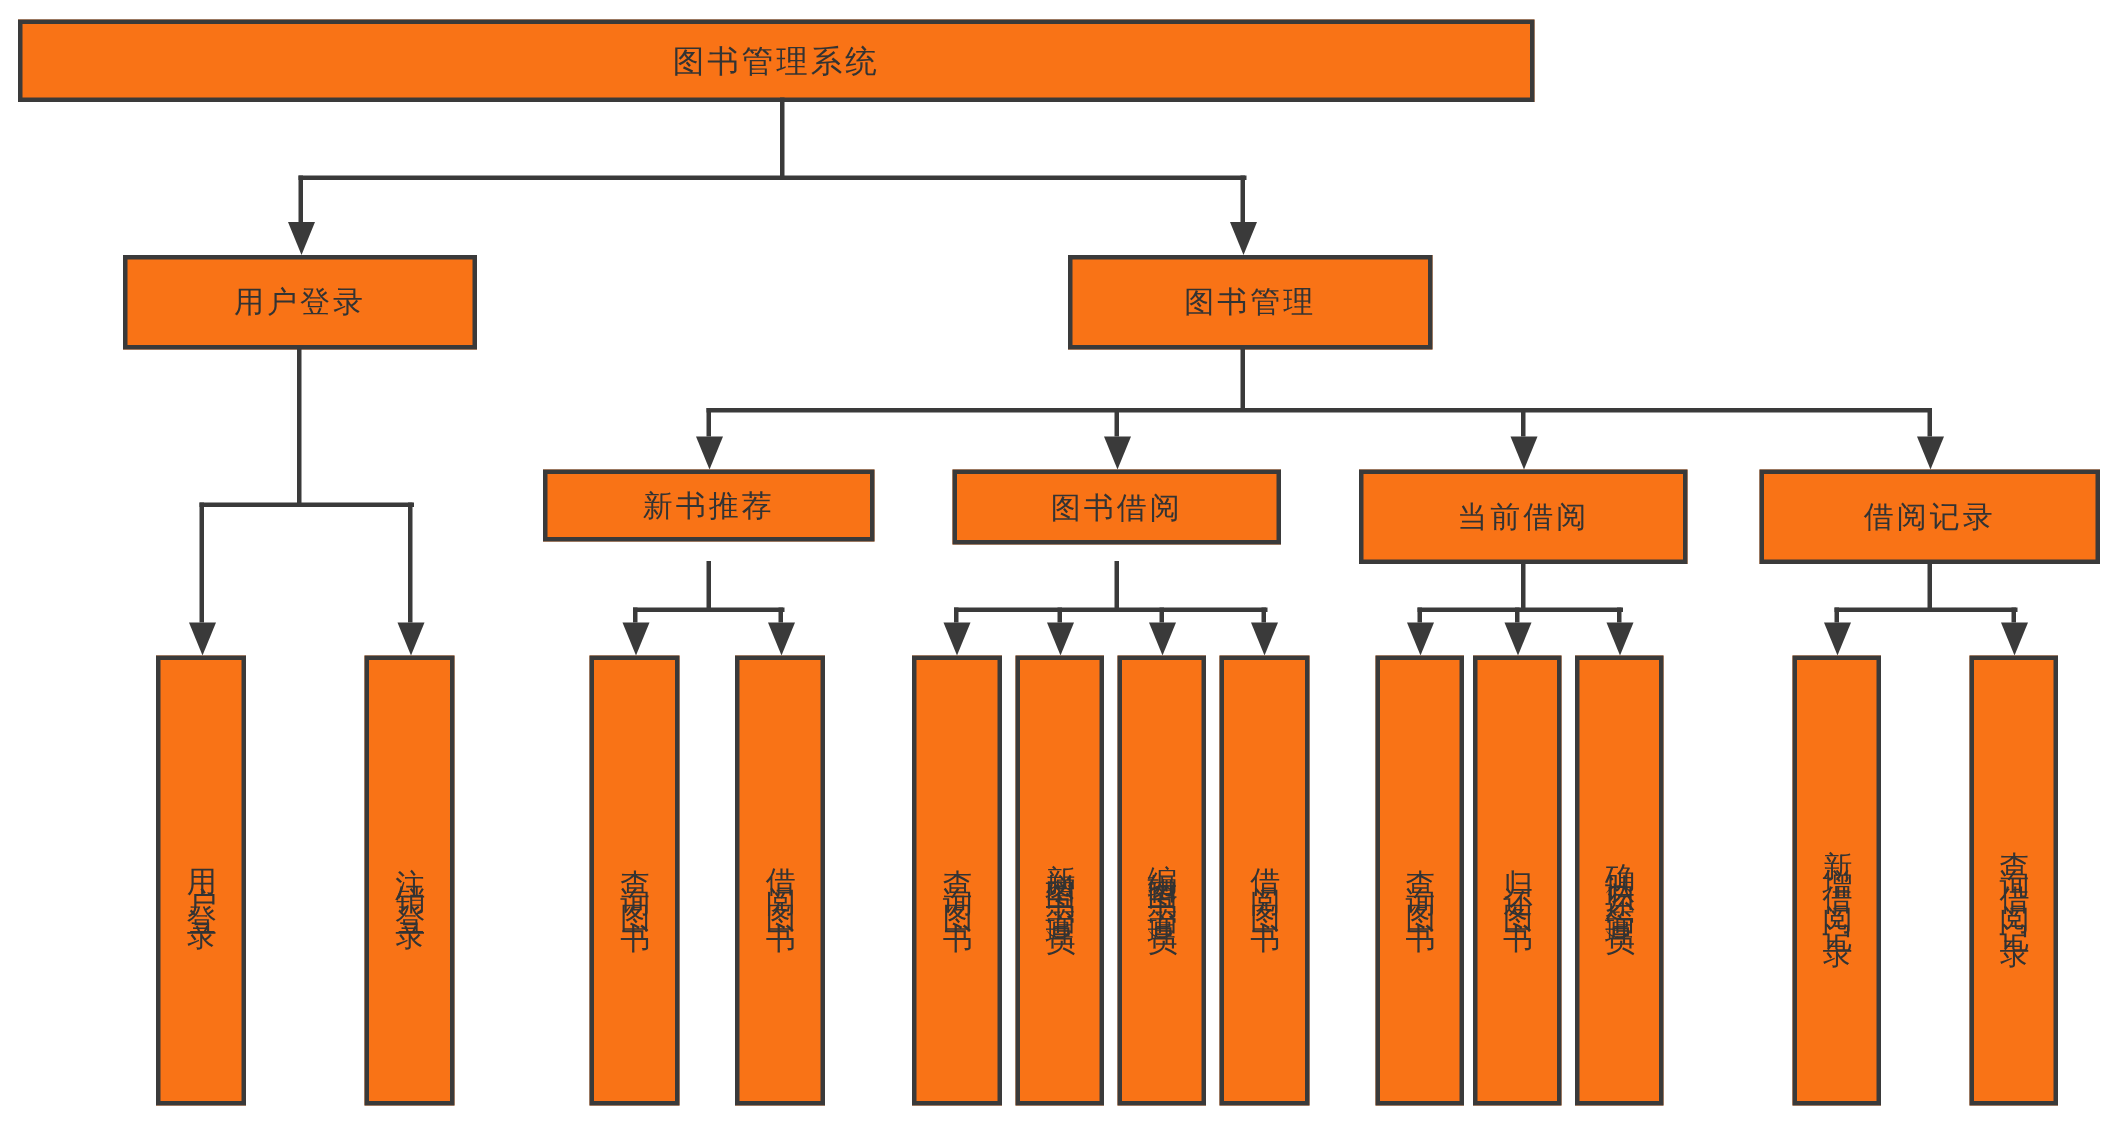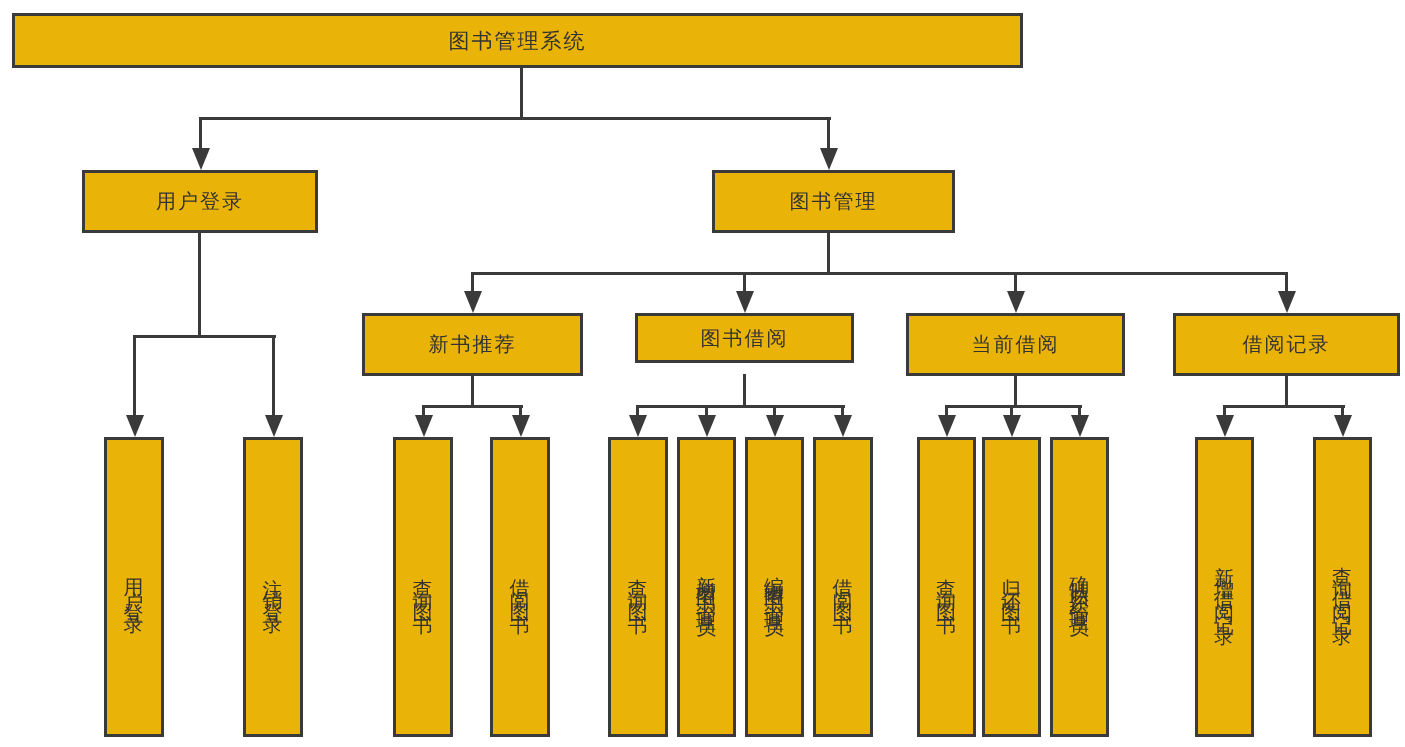--- a/index.html
+++ b/index.html
@@ -8,21 +8,21 @@
     width: 1405px;
     height: 747px;
     background: #ffffff;
     font-family: "Liberation Sans", sans-serif;
     overflow: hidden;
   }
   .hbox, .vbox {
     position: absolute;
     box-sizing: border-box;
     border: 3px solid #3a3a3a;
-    background: #eab308;
+    background: #f97316;
     display: flex;
     align-items: center;
     justify-content: center;
     color: #333333;
   }
   .hbox { font-size: 20px; letter-spacing: 2px; }
   .hbox.root { font-size: 21px; }
   .vbox { top: 437px; height: 300px; }
   .vtext {
     writing-mode: vertical-rl;
@@ -83,21 +83,21 @@
   <div class="arrow" style="left:133px; top:335px; height:80px;"></div>
   <div class="arrow" style="left:272px; top:335px; height:80px;"></div>
 
   <div class="line" style="left:827px; top:230px; width:3px; height:44px;"></div>
   <div class="line" style="left:471px; top:272px; width:817px; height:3px;"></div>
   <div class="arrow" style="left:471px; top:272px; height:19px;"></div>
   <div class="arrow" style="left:743px; top:272px; height:19px;"></div>
   <div class="arrow" style="left:1014px; top:272px; height:19px;"></div>
   <div class="arrow" style="left:1285px; top:272px; height:19px;"></div>
 
-  <div class="hbox" style="left:362px; top:313px; width:221px; height:63px;">
+  <div class="hbox" style="left:362px; top:313px; width:221px; height:48px;">
     <span>新书推荐</span>
   </div>
   <div class="hbox" style="left:635px; top:313px; width:219px; height:50px;">
     <span>图书借阅</span>
   </div>
   <div class="hbox" style="left:1173px; top:313px; width:227px; height:63px;">
     <span>借阅记录</span>
   </div>
   <div class="hbox" style="left:906px; top:313px; width:219px; height:63px;">
     <span>当前借阅</span>

